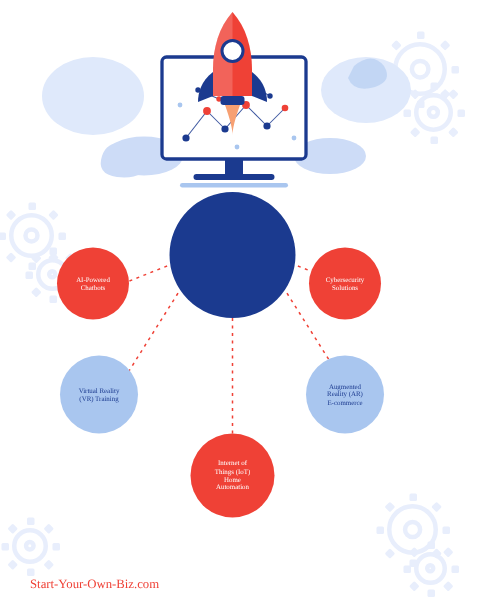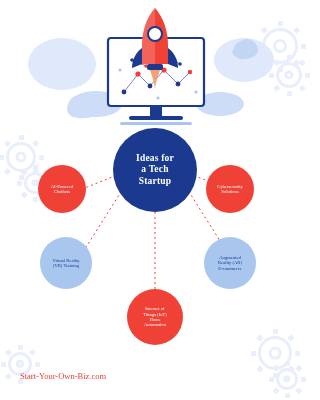--- a/index.html
+++ b/index.html
@@ -103,21 +103,21 @@
   }
   .node span {
     display: block;
     padding: 0 4px;
   }
 
   
   .footer {
     position: absolute;
     left: 20px;
-    bottom: 17px;
+    bottom: 4px;
     color: #ef4136;
     font-size: 8.5px;
     line-height: 1.5;
     text-align: right;
   }
   .footer div { white-space: nowrap; }
 </style>
 </head>
 <body>
 
@@ -269,25 +269,20 @@
         <line x1="180" y1="45" x2="228" y2="64"></line>
         <line x1="124" y1="62" x2="78" y2="135"></line>
         <line x1="186" y1="62" x2="232" y2="135"></line>
         <line x1="155" y1="72" x2="155" y2="176"></line>
       </g>
     </svg>
 
     <div class="node node-center" style="left:113px; top:3px; width:84px; height:84px;">
       <span style="visibility: hidden;">Ideas for</span>
     </div>
-    <div class="node node-center" style="left:113px; top:3px; width:84px; height:84px; background:transparent; flex-direction:column;">
-      <span>Ideas for</span>
-      <span>a Tech</span>
-      <span>Startup</span>
-    </div>
 
     <div class="node node-red" style="left:38px; top:40px; width:48px; height:48px; flex-direction:column;">
       <span>AI-Powered</span>
       <span>Chatbots</span>
     </div>
 
     <div class="node node-red" style="left:206px; top:40px; width:48px; height:48px; flex-direction:column;">
       <span>Cybersecurity</span>
       <span>Solutions</span>
     </div>

